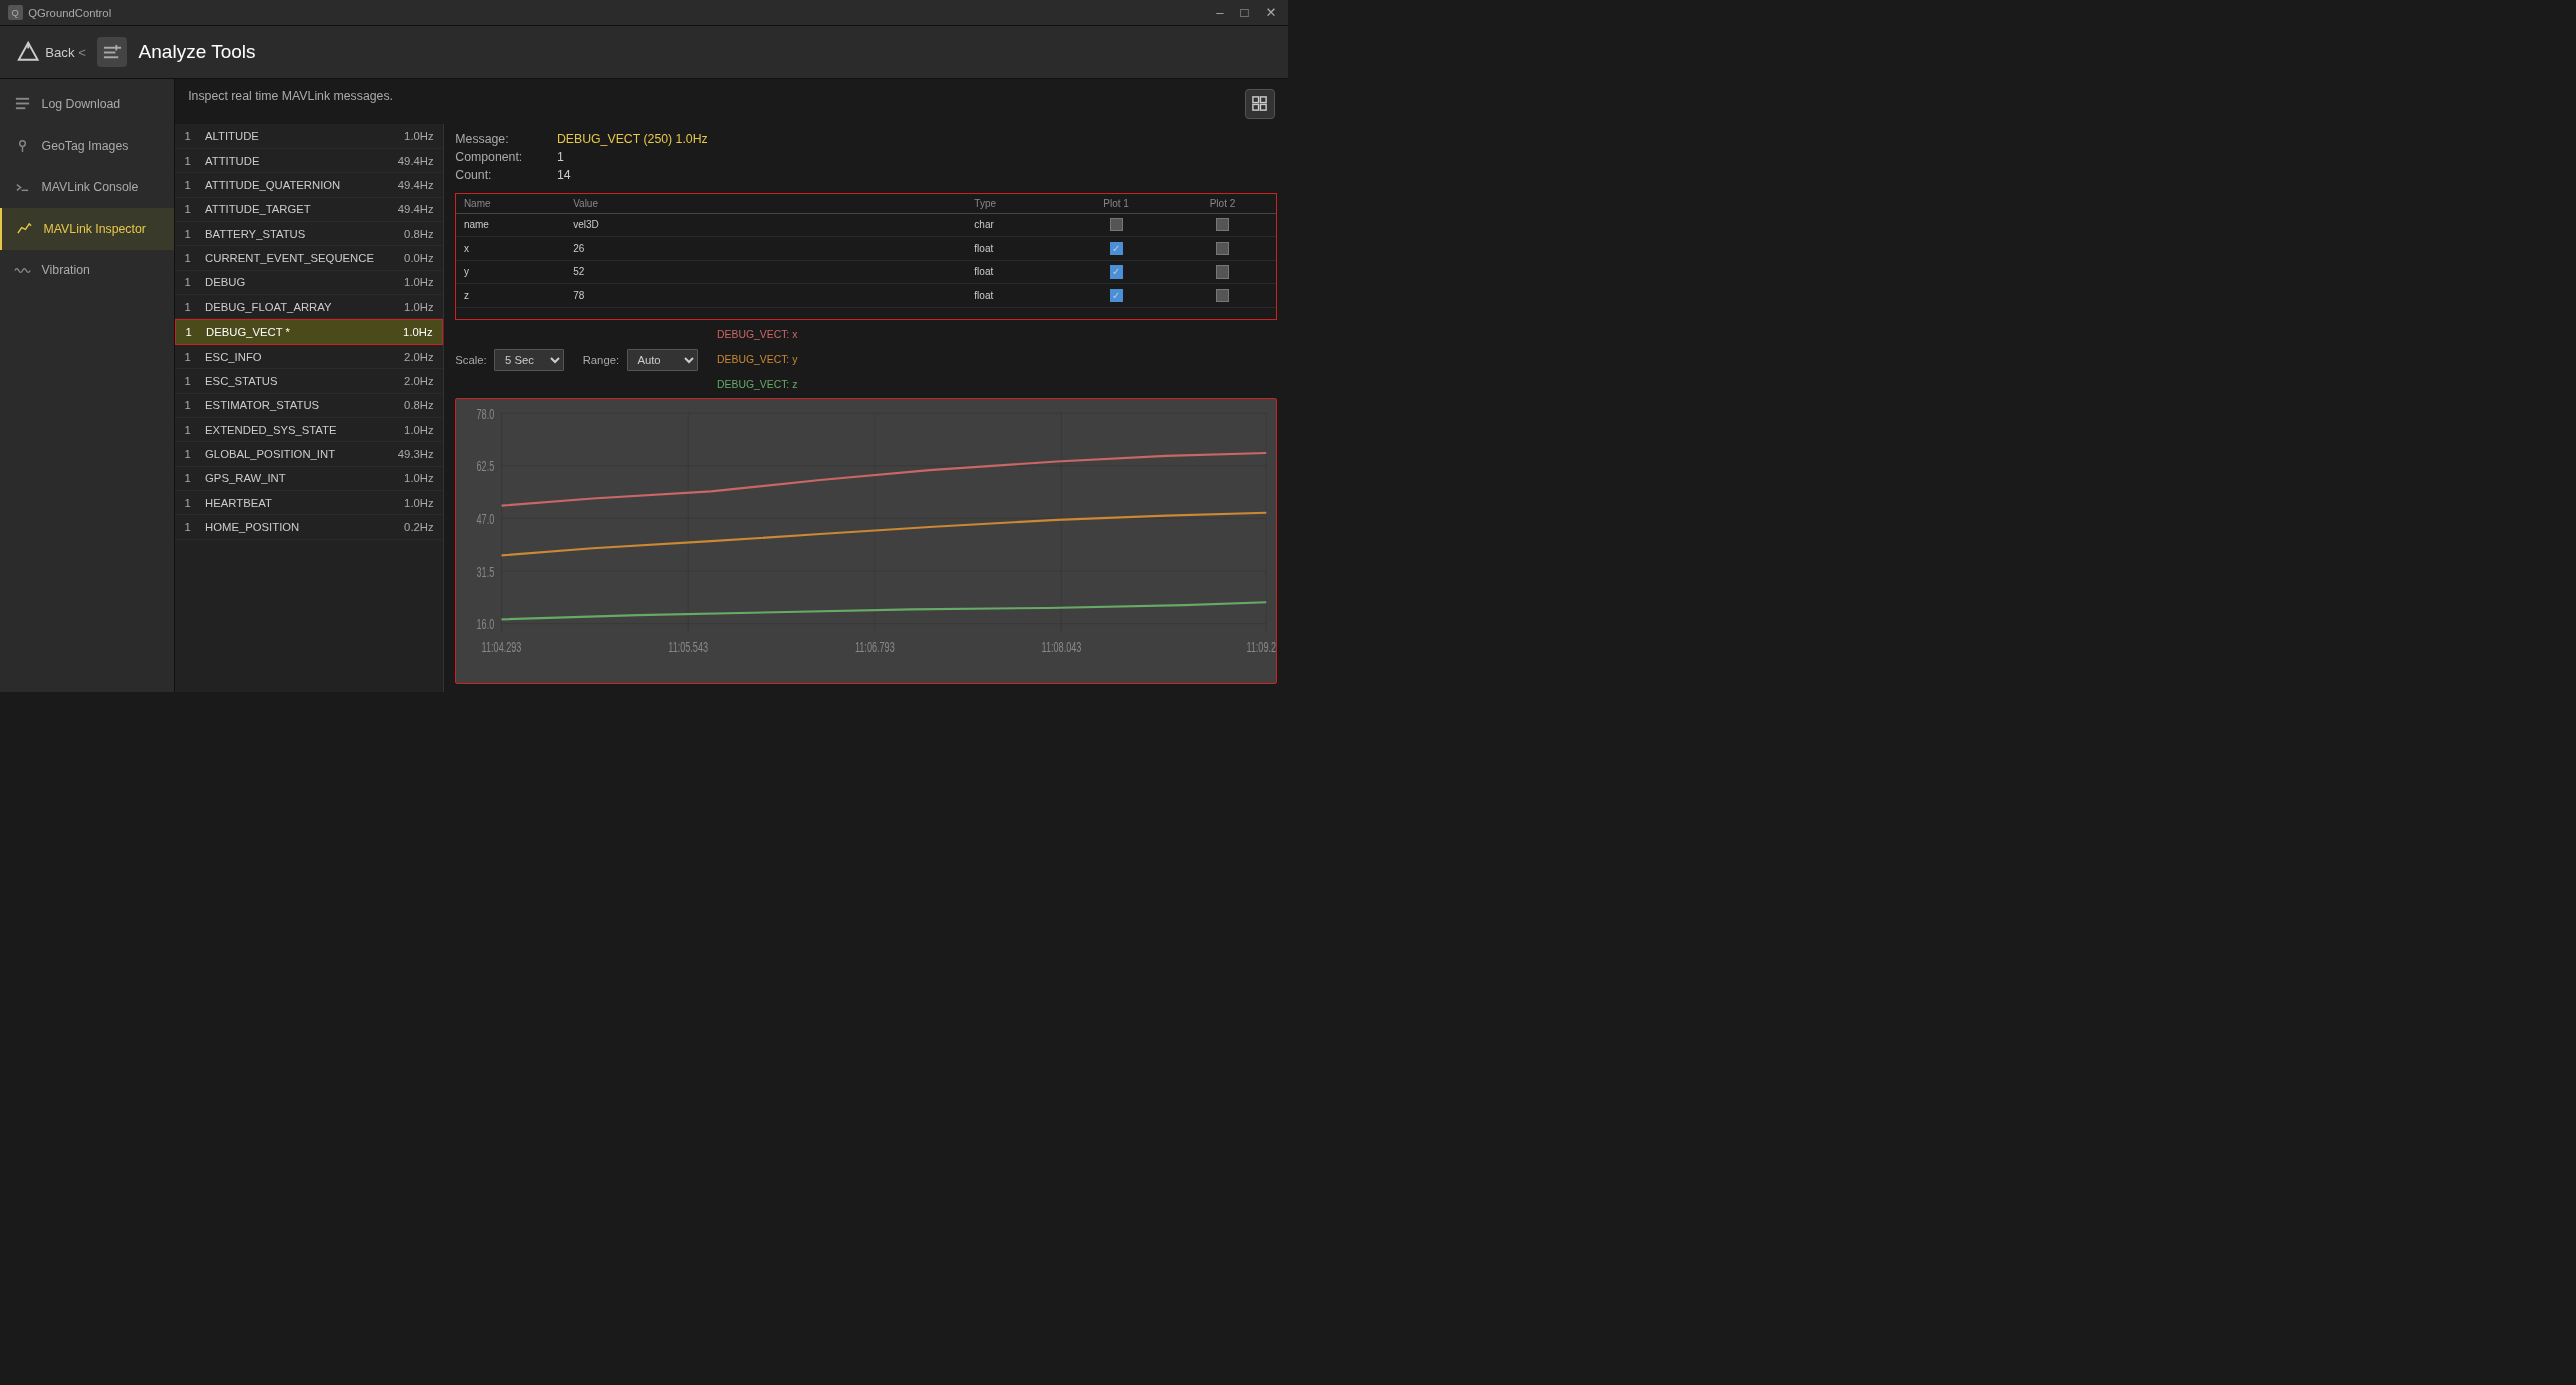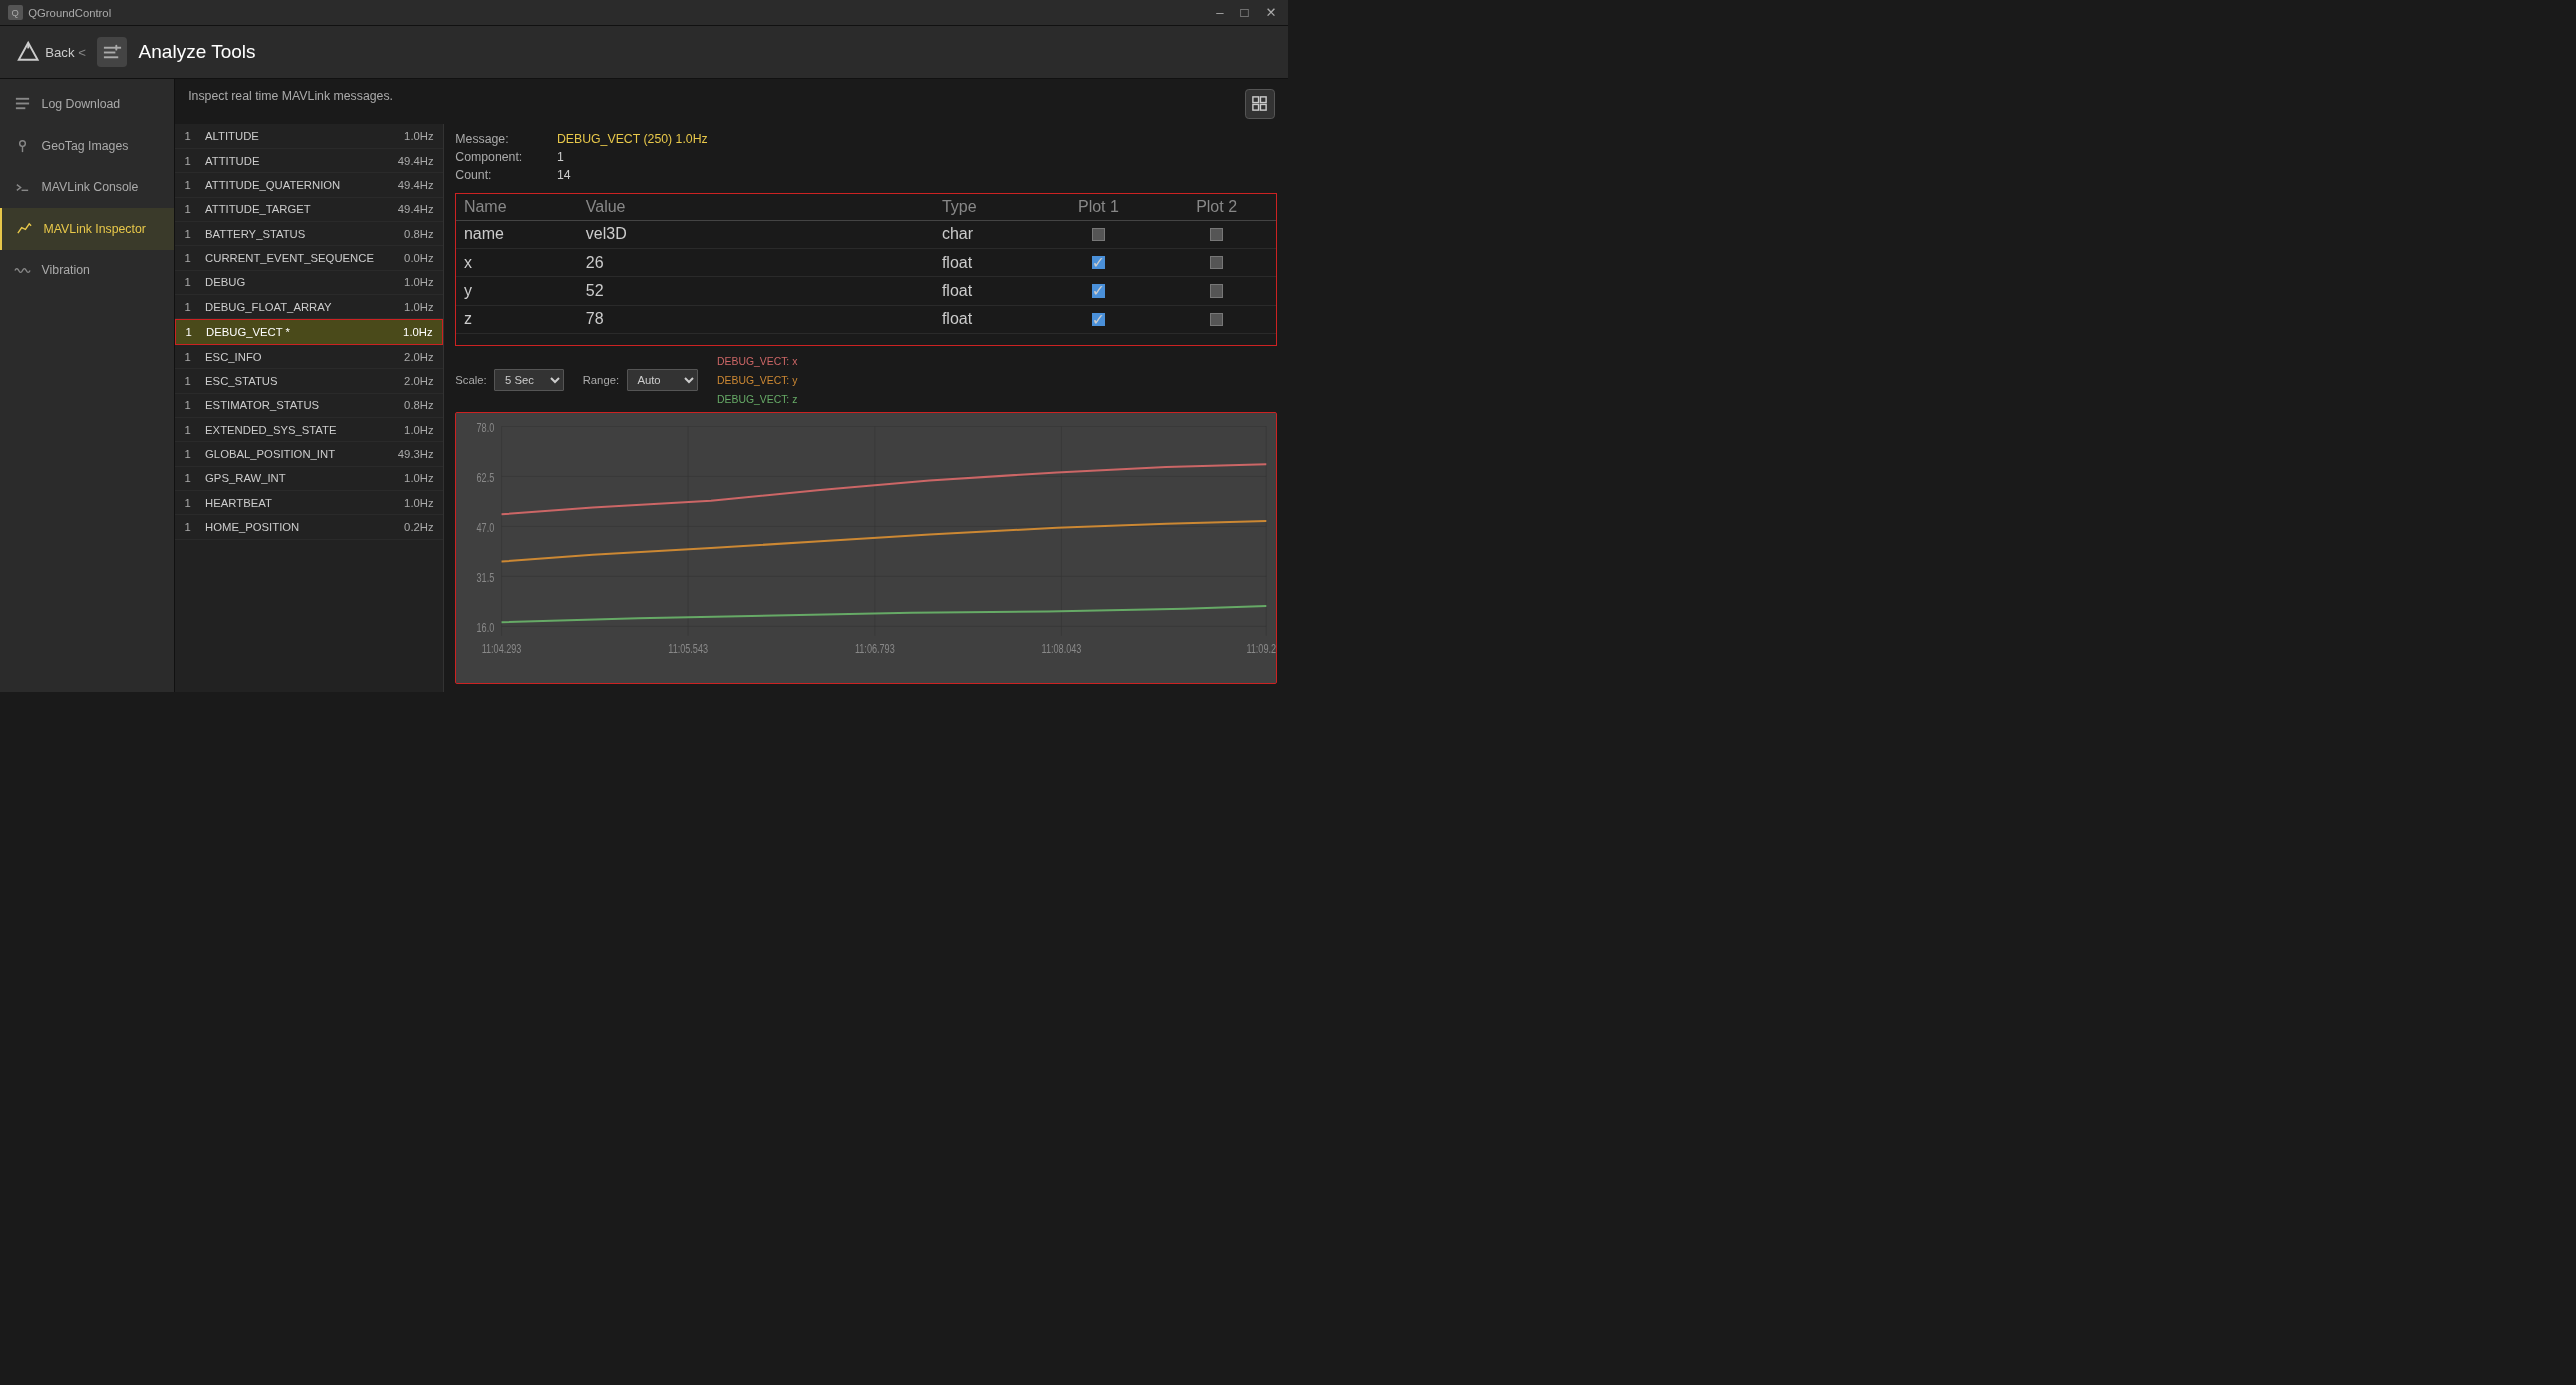--- a/index.html
+++ b/index.html
@@ -171,21 +171,21 @@
       font-size: 12.3px;
     }
     .detail-header .label { color: #aaa; }
     .detail-header .value-msg { color: #e8c84a; font-weight: 500; }
     .detail-header .value { color: #ccc; }
     
     .fields-table {
       width: 100%;
       border-collapse: collapse;
       margin-bottom: 11.3px;
-      font-size: 16px;
+      font-size: 10px;
     }
     .fields-table th {
       text-align: left;
       color: #888;
       padding: 3.8px 7.6px;
       border-bottom: 0.9px solid #444;
       font-weight: 400;
     }
     .fields-table td {
       padding: 4.7px 7.6px;
@@ -222,21 +222,21 @@
     .select-dropdown {
       background: #333;
       border: 0.9px solid #555;
       color: #ccc;
       padding: 2.8px 5.7px;
       border-radius: 1px;
       font-size: 11.3px;
       cursor: pointer;
     }
     .legend-items {
-      display: flex; flex-direction: column; gap: 8px;
+      display: flex; flex-direction: column; gap: 14px;
     }
     .legend-item { font-size: 10.4px; }
     .legend-x { color: #cc6666; }
     .legend-y { color: #cc8833; }
     .legend-z { color: #66aa66; }
     
     .chart-container {
       flex: 1;
       background: #404040;
       border: 1.9px solid #cc2222;

